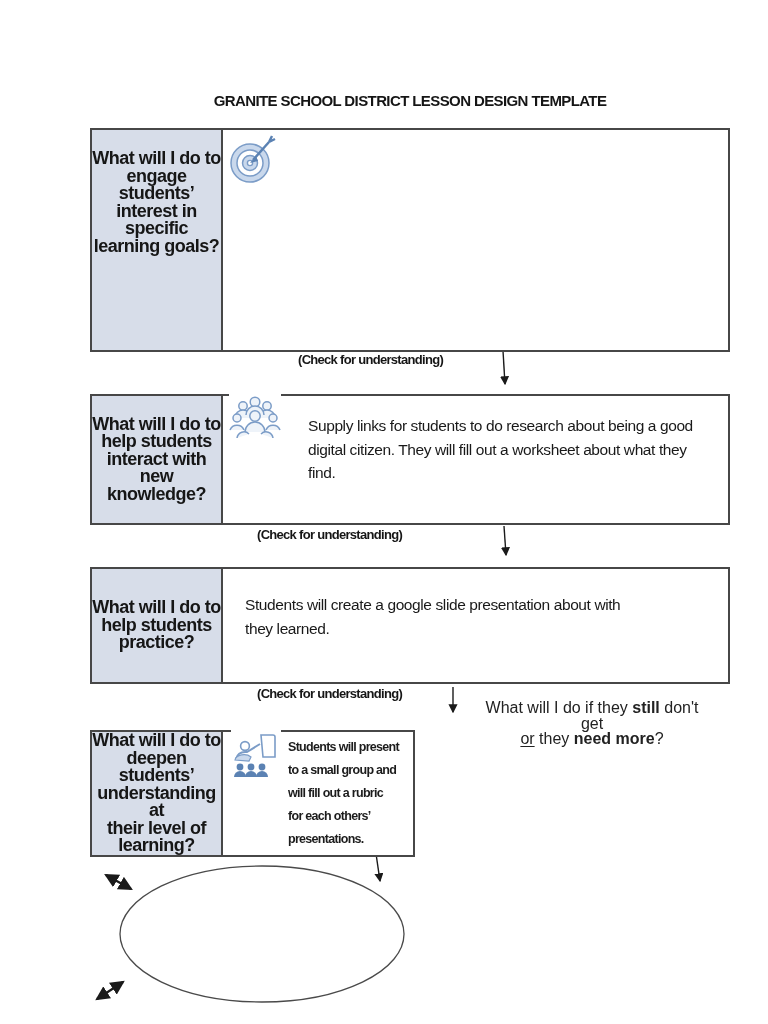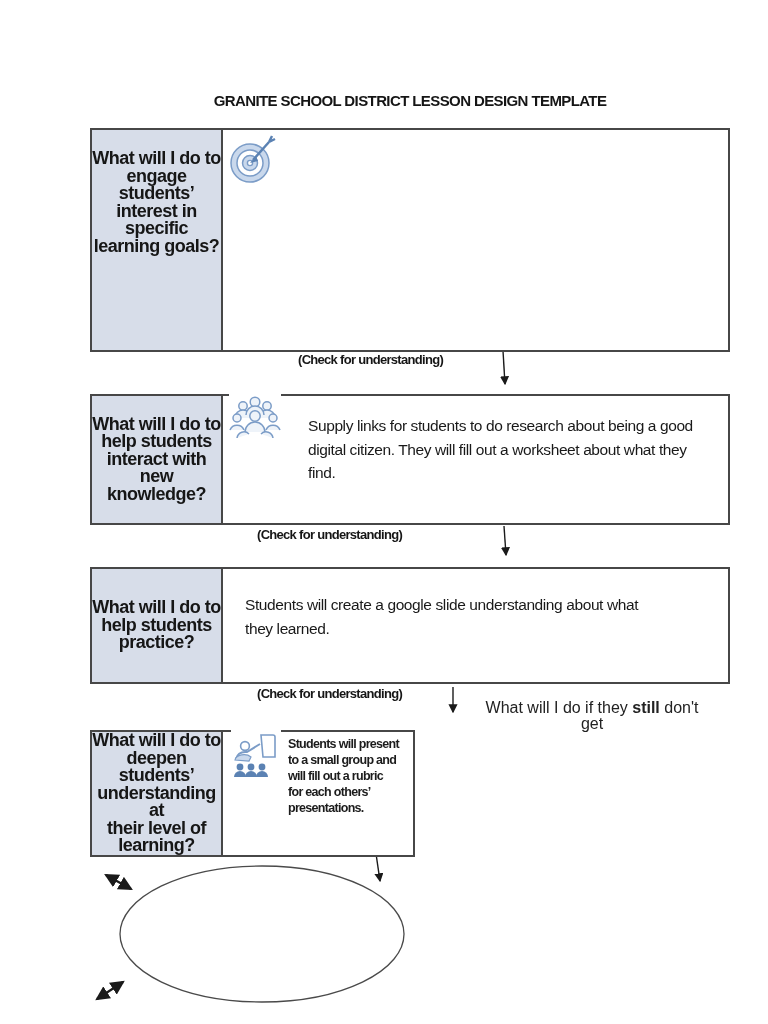--- a/index.html
+++ b/index.html
@@ -32,21 +32,21 @@
   .content { position:absolute; white-space:pre-line; }
   .content-narrow {
     font-weight:bold; font-size:13.5px; line-height:21px; letter-spacing:-0.8px;
   }
   .box1 .content { left:193px; top:5px; width:448px; }
   .content-wide { font-size:15.5px; line-height:23.5px; letter-spacing:-0.4px; color:#191919; }
   .box2 .content { left:193px; top:18px; width:445px;margin-left:23px; }
   .box3 .content { left:153px; top:24px; width:480px; }
   .box4 .content {
     left:196px; top:4px; width:124px;
-    font-weight:bold; font-size:12.5px; line-height:16px; letter-spacing:-0.7px;
+    font-weight:bold; font-size:12.5px; line-height:23px; letter-spacing:-0.7px;
   }
   .check {
     position:absolute; font-weight:bold; font-size:13px; letter-spacing:-0.7px;
     color:#161616;
   }
   .check1 { left:298px; top:352px; }
   .check2 { left:257px; top:527px; }
   .check3 { left:257px; top:686px; }
   .note {
     position:absolute; left:480px; top:700px; width:224px;
@@ -130,28 +130,29 @@
       </g>
     </svg>
   </div>
 
   <div class="check check2">(Check for understanding)</div>
 
   <div class="box box3">
     <div class="sidebar">What will I do to
 help students
 practice?</div>
-    <div class="content content-wide">Students will create a google slide understanding about what
+    <div class="content content-wide">Students will create a google slide presentation about with
 they learned.</div>
   </div>
 
   <div class="check check3">(Check for understanding)</div>
 
   <div class="note">
     <div><span>What will I do if they </span><b>still</b><span> don't get</span></div>
+    <div><u>or</u><span> they </span><b>need more</b><span>?</span></div>
   </div>
 
   <div class="box box4">
     <div class="sidebar">What will I do to
 deepen students’
 understanding at
 their level of
 learning?</div>
     <div class="content">Students will present
 to a small group and

